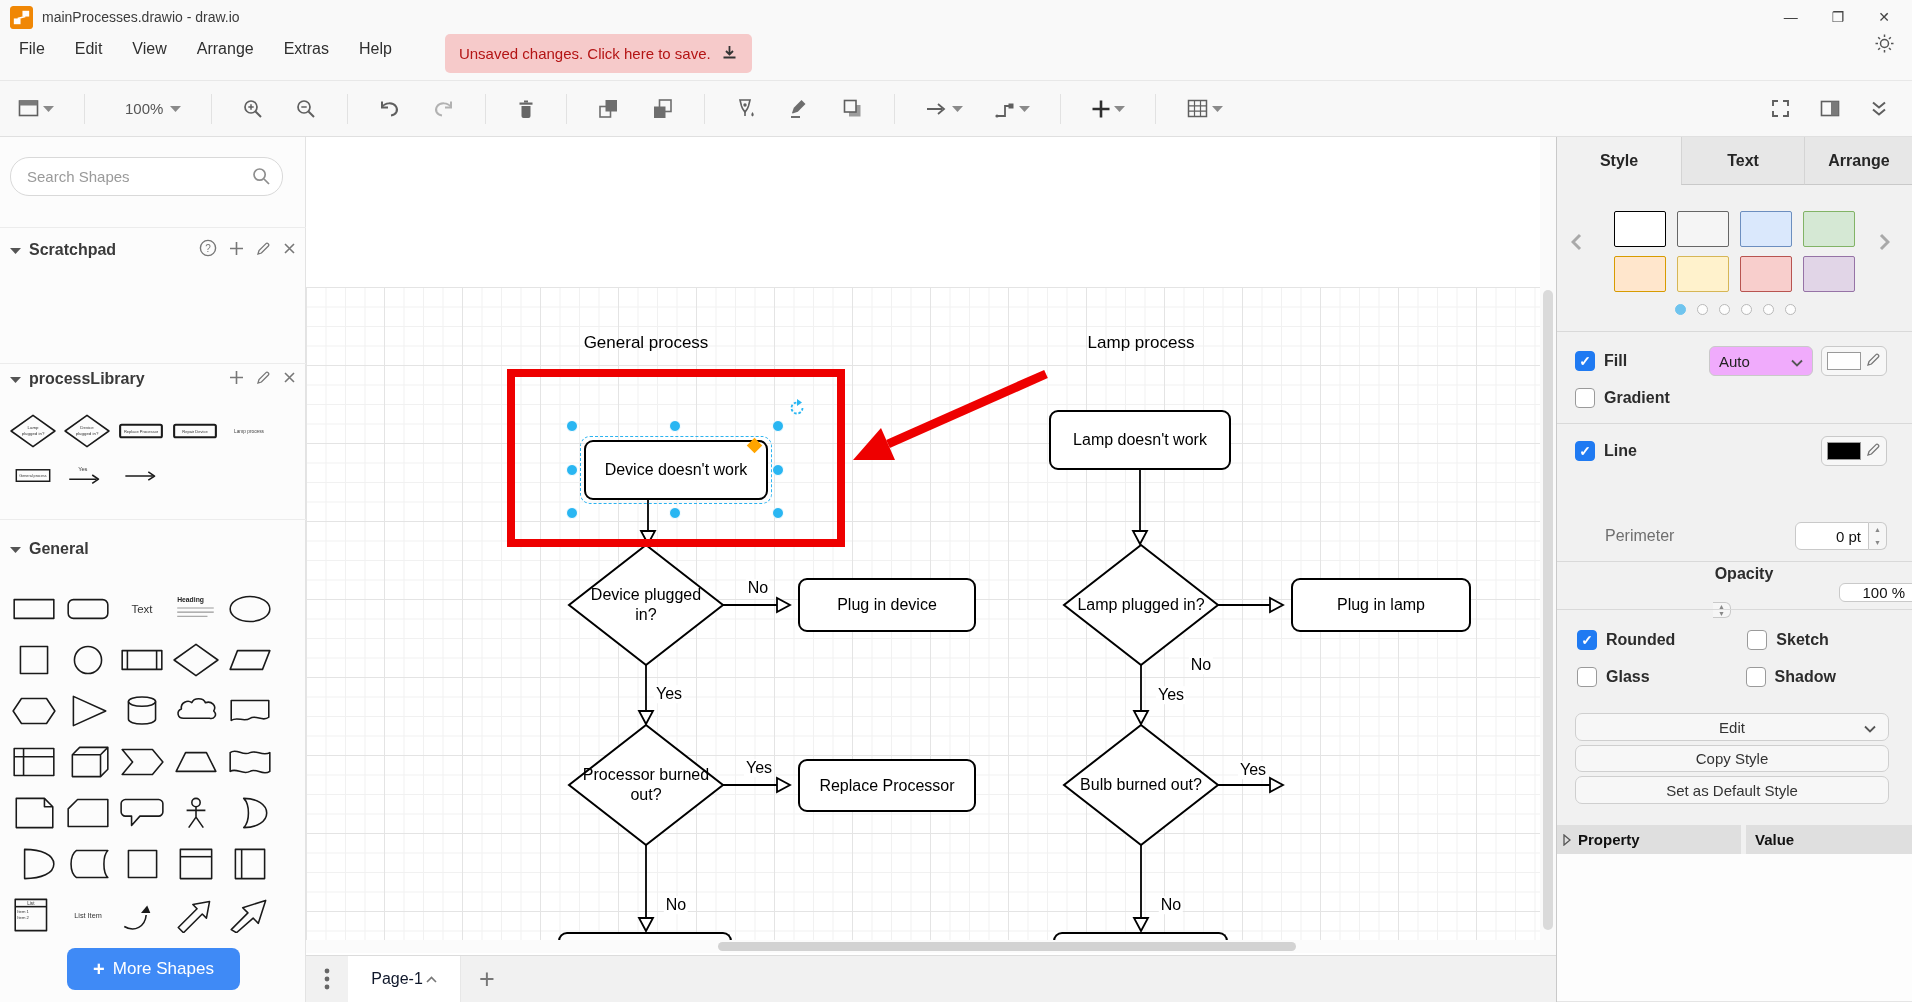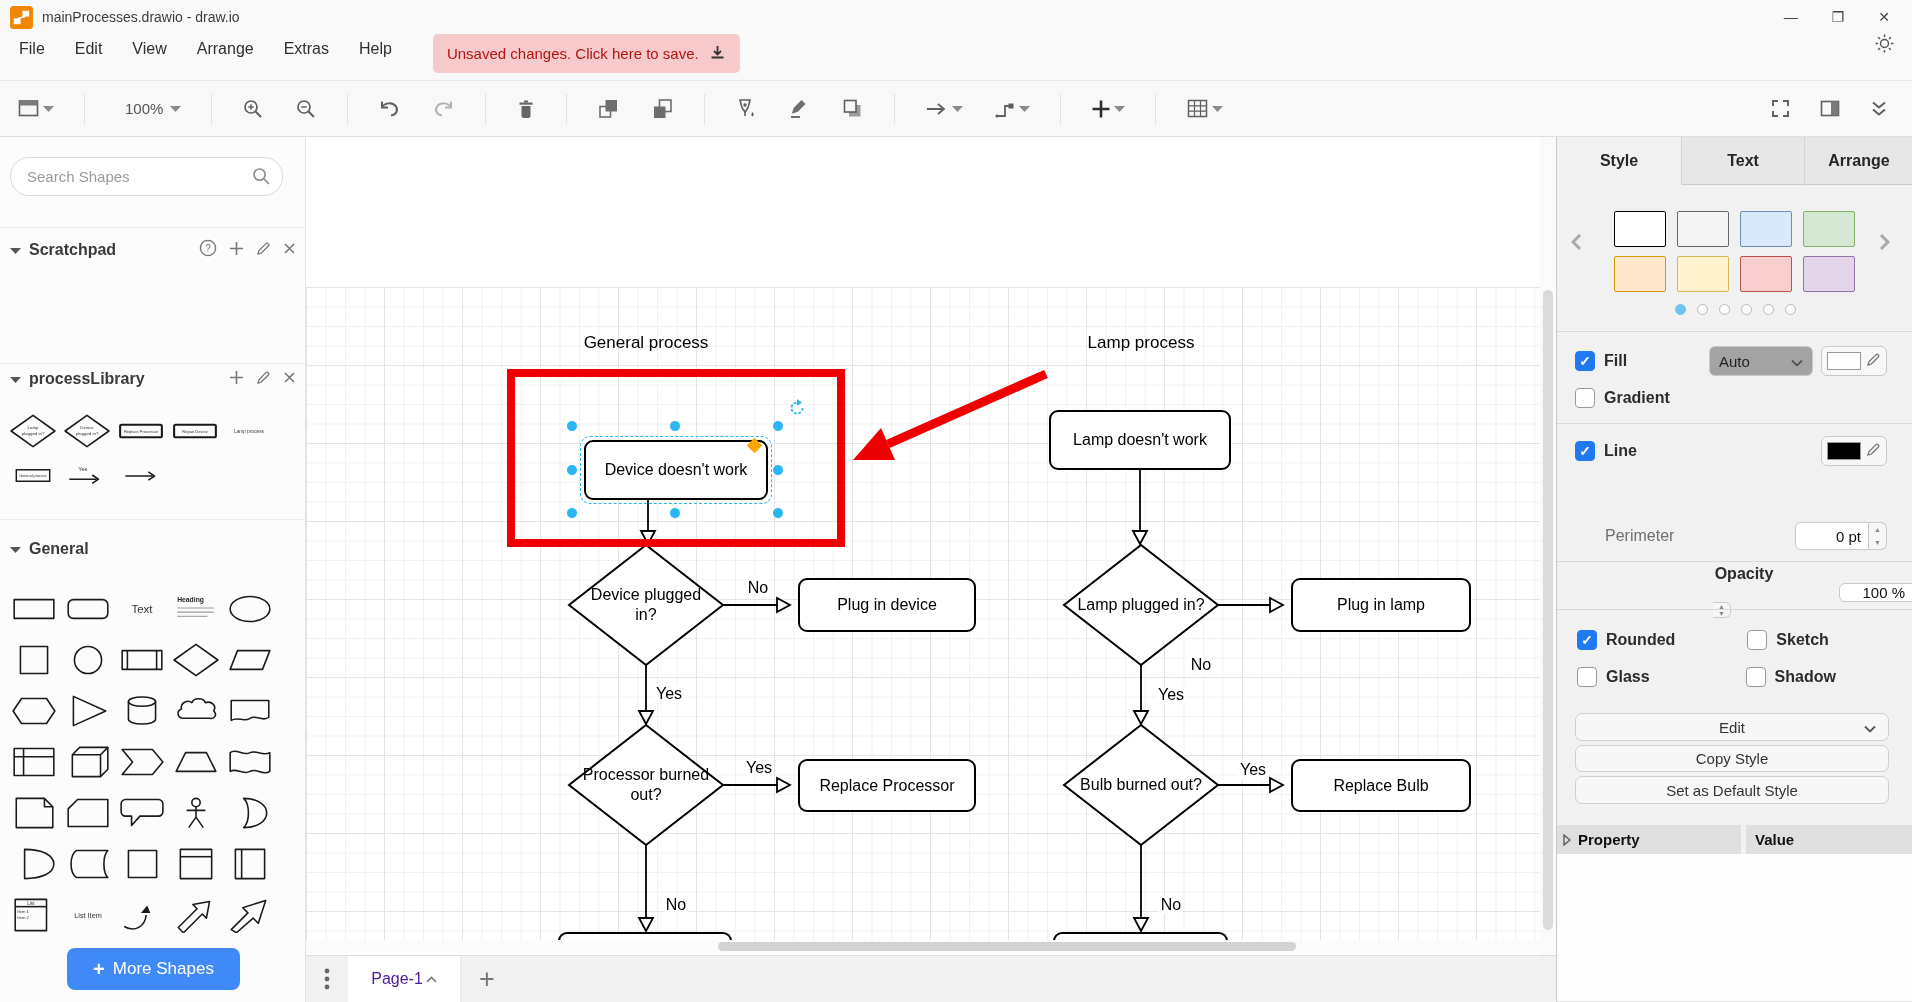--- a/index.html
+++ b/index.html
@@ -11,21 +11,21 @@
   #titlebar { position:absolute; left:0; top:0; width:1912px; height:34px; background:#f9f9f9; display:flex; align-items:center; }
   #logo { width:23px; height:23px; margin-left:10px; border-radius:3px; }
   #win-title { margin-left:9px; font-size:14px; color:#3c3c3c; }
   #win-controls { margin-left:auto; display:flex; align-items:center; gap:34px; margin-right:22px; color:#444; }
   #win-controls .wbtn { font-size:14px; line-height:1; cursor:default; }
 
   
   #menubar { position:absolute; left:0; top:34px; width:1912px; height:46px; background:#f9f9f9; display:flex; align-items:flex-start; }
   .menu-item { font-size:16px; color:#2f2f2f; padding:6px 15px; cursor:default; }
   .menu-item:first-child { margin-left:4px; }
-  #unsaved-btn { margin-left:26px; background:#f6caca; color:#b41414; font-size:15px; border:none; border-radius:5px;
+  #unsaved-btn { margin-left:38px; background:#f6caca; color:#b41414; font-size:15px; border:none; border-radius:5px;
     height:39px; padding:0 14px; display:flex; align-items:center; gap:10px; cursor:pointer; }
   #theme-toggle { margin-left:auto; margin-right:18px; }
 
   
   #toolbar { position:absolute; left:0; top:80px; width:1912px; height:57px; background:#f8f8f8;
     border-top:1px solid #e8e8e8; border-bottom:1px solid #e0e0e0; display:flex; align-items:center; }
   .tb-group { display:flex; align-items:center; }
   .tb-btn { display:flex; align-items:center; padding:6px 7px; margin:0 2px; border-radius:4px; cursor:pointer; }
   .tb-btn svg { display:block; }
   .tb-sep { width:1px; height:30px; background:#e2e2e2; margin:0 8px; }
@@ -82,21 +82,21 @@
   #hscroll { position:absolute; left:0; top:803px; width:1234px; height:13px; background:#fbfbfb; z-index:10; }
   #hscroll .thumb { position:absolute; left:412px; top:2px; width:578px; height:9px; background:#d2d2d2; border-radius:5px; }
   #vscroll { position:absolute; left:1540px; top:137px; width:16px; height:818px; background:#fafafa; }
   #vscroll .thumb { position:absolute; left:3px; top:153px; width:10px; height:640px; background:#dadada; border-radius:5px; }
 
   
   #footer { position:absolute; left:306px; top:955px; width:1250px; height:47px; background:#f1f1f1; border-top:1px solid #dcdcdc;
     display:flex; align-items:stretch; }
   #page-menu { width:42px; display:flex; align-items:center; justify-content:center; cursor:pointer; }
   #page-tab { width:113px; background:#fff; display:flex; align-items:center; justify-content:center; gap:3px;
-    font-size:16px; color:#4c1d95; cursor:pointer; border-right:1px solid #e7e7e7; }
+    font-size:16px; color:#0f172a; cursor:pointer; border-right:1px solid #e7e7e7; }
   #add-page { width:52px; display:flex; align-items:center; justify-content:center; font-size:27px; color:#777;
     cursor:pointer; font-weight:200; }
 
   
   #rightpanel { position:absolute; left:1556px; top:137px; width:356px; height:865px; background:#f1f1f1; border-left:1px solid #c9c9c9; }
   #tabs { position:absolute; left:0; top:0; width:356px; height:48px; display:flex; }
   .tab { flex:none; display:flex; align-items:center; justify-content:center; font-size:16px; font-weight:bold; color:#262626;
     background:#e7e7e7; border-bottom:1px solid #c9c9c9; border-left:1px solid #d4d4d4; cursor:pointer; }
   .tab.active { background:#f1f1f1; border-bottom:1px solid transparent; border-left:none; }
   #swatch-left { position:absolute; left:14px; top:96px; }
@@ -106,21 +106,21 @@
   #dots { position:absolute; left:0; top:167px; width:356px; display:flex; justify-content:center; gap:11px; }
   .dot { width:11px; height:11px; border-radius:50%; background:#fdfdfd; border:1px solid #b9b9b9; cursor:pointer; }
   .dot.active { background:#6fc4ee; border-color:#6fc4ee; }
   .pdiv { position:absolute; left:0; width:356px; height:1px; background:#d9d9d9; }
   .prow { position:absolute; left:0; width:356px; display:flex; align-items:center; }
   .cb { width:20px; height:20px; border-radius:4px; border:1.5px solid #9a9a9a; background:#fff; flex:none; cursor:pointer;
     display:flex; align-items:center; justify-content:center; }
   .cb.checked { background:#1f7af2; border-color:#1f7af2; color:#fff; font-size:14px; font-weight:bold; }
   .plabel { font-size:16px; font-weight:bold; color:#2c2c2c; margin-left:9px; }
   .plabel.muted { font-weight:normal; color:#6f6f6f; margin-left:0; }
-  .pselect { height:30px; background:#a3a3a3; border:1px solid #c9c9c9; border-radius:6px; display:flex; align-items:center;
+  .pselect { height:30px; background:#f0abfc; border:1px solid #c9c9c9; border-radius:6px; display:flex; align-items:center;
     padding:0 9px; font-size:15px; color:#222; cursor:pointer; }
   .pselect .sel-chev { margin-left:auto; }
   .color-btn { width:66px; height:30px; background:#f7f7f7; border:1px solid #c9c9c9; border-radius:6px; display:flex;
     align-items:center; padding:0 5px; gap:5px; cursor:pointer; }
   .color-chip { width:34px; height:18px; border:1px solid #9a9a9a; }
   .num-input { height:28px; background:#fff; border:1px solid #c9c9c9; border-radius:6px 0 0 6px; font-size:15px; color:#111;
     text-align:right; padding-right:7px; display:flex; align-items:center; justify-content:flex-end; }
   .spin { width:18px; height:28px; border:1px solid #c9c9c9; border-left:none; border-radius:0 6px 6px 0; background:#f6f6f6;
     display:flex; flex-direction:column; }
   .spin span { flex:1; display:flex; align-items:center; justify-content:center; font-size:7px; color:#888; cursor:pointer; }
@@ -718,21 +718,20 @@
     </svg>
 
     <div class="ctitle" style="left:340px;top:206px;">General process</div>
     <div class="ctitle" style="left:835px;top:206px;">Lamp process</div>
 
     <div class="node" style="left:278px;top:303px;width:184px;height:60px;">Device doesn't work</div>
     <div class="node" style="left:492px;top:441px;width:178px;height:54px;">Plug in device</div>
     <div class="node" style="left:492px;top:622px;width:178px;height:53px;">Replace Processor</div>
     <div class="node" style="left:743px;top:273px;width:182px;height:60px;">Lamp doesn't work</div>
     <div class="node" style="left:985px;top:441px;width:180px;height:54px;">Plug in lamp</div>
-    <div class="node" style="left:985px;top:622px;width:180px;height:53px;">Replace Bulb</div>
     <div class="node cut" style="left:252px;top:795px;width:174px;height:18px;"></div>
     <div class="node cut" style="left:747px;top:795px;width:175px;height:18px;"></div>
 
     <div class="dtext" style="left:340px;top:468px;">Device plugged in?</div>
     <div class="dtext" style="left:340px;top:648px;">Processor burned out?</div>
     <div class="dtext" style="left:835px;top:468px;">Lamp plugged in?</div>
     <div class="dtext" style="left:835px;top:648px;">Bulb burned out?</div>
 
     <span class="elabel" style="left:452px;top:451px;">No</span>
     <span class="elabel" style="left:363px;top:557px;">Yes</span>

